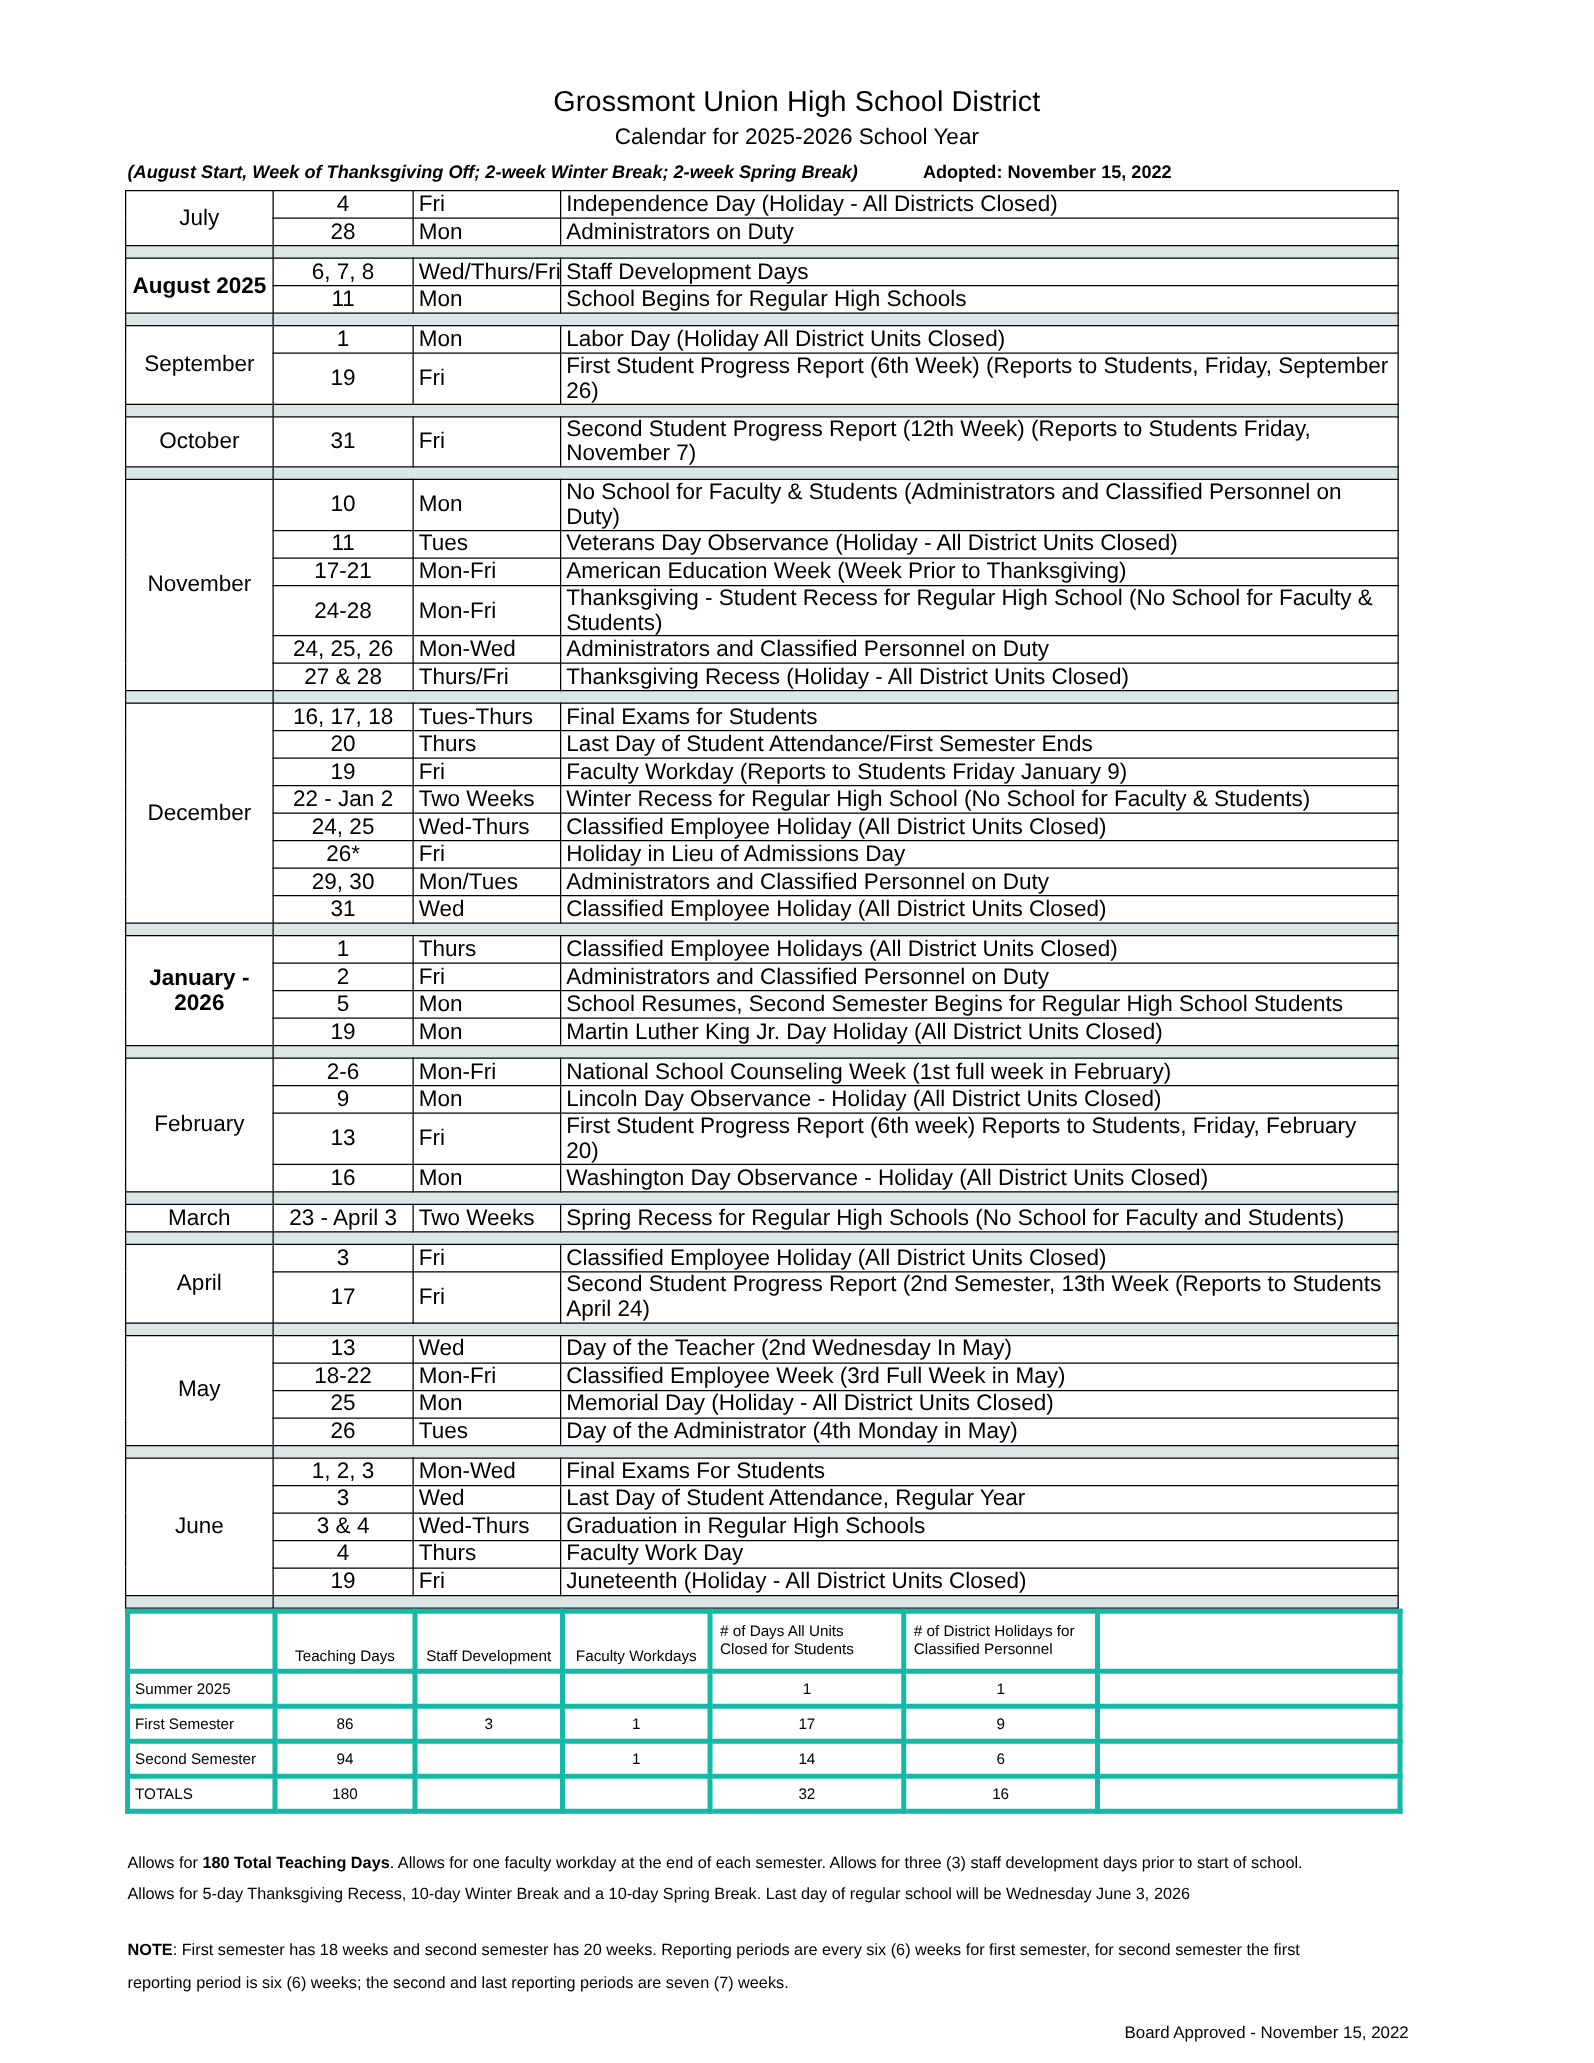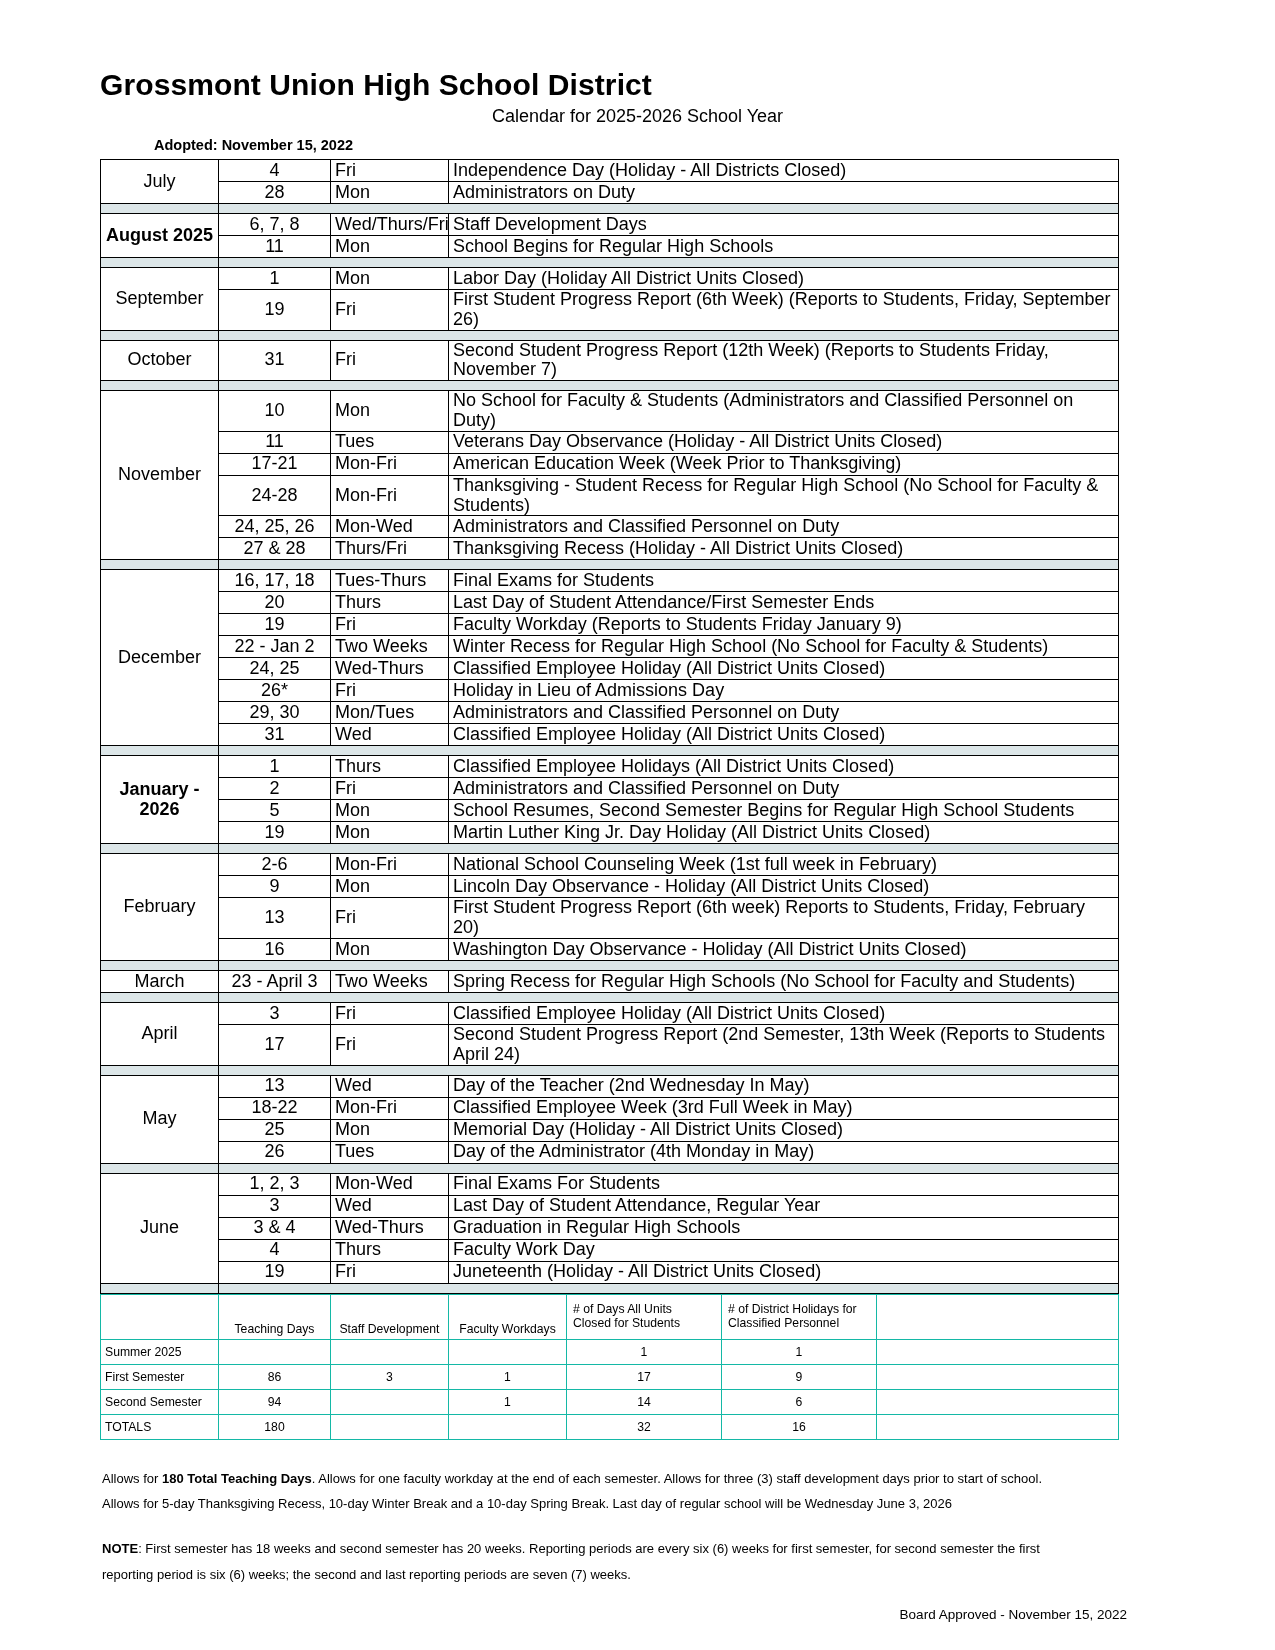--- a/index.html
+++ b/index.html
@@ -16,24 +16,25 @@
   }
   .page {
     width: 1275px;
     height: 1650px;
     box-sizing: border-box;
     padding: 60px 100px 0 100px;
     position: relative;
   }
   
   .doc-title {
-    font-size: 30px;
+    text-align: center;
+    font-size: 23px;
     letter-spacing: 0.1px;
     margin: 8px 0 4px 0;
-    font-weight: 700;
+    font-weight: 400;
   }
   .doc-subtitle {
     text-align: center;
     font-size: 18px;
     margin: 0 0 10px 0;
     font-weight: 400;
   }
   .subhead-row {
     display: flex;
     align-items: baseline;
@@ -98,21 +99,21 @@
 
   
   table.summary {
     border-collapse: collapse;
     width: 1018px;
     table-layout: fixed;
     font-size: 12.2px;
     margin-top: 0;
   }
   table.summary td, table.summary th {
-    border: 1px solid #14b8a6;
+    border: 4px solid #14b8a6;
     height: 22px;
     padding: 1px 4px;
     vertical-align: middle;
     font-weight: normal;
     line-height: 1.15;
   }
   col.s-label { width: 118px; }
   col.s-col   { width: 112px; }
   col.s-col2  { width: 118px; }
   col.s-col3  { width: 155px; }
@@ -147,20 +148,21 @@
 </style>
 </head>
 <body>
 
 <div class="page">
 
   <div class="doc-title">Grossmont Union High School District</div>
   <div class="doc-subtitle">Calendar for 2025-2026 School Year</div>
 
   <div class="subhead-row">
+    <span class="subhead-note">(August Start, Week of Thanksgiving Off; 2-week Winter Break; 2-week Spring Break)</span>
     <span class="subhead-adopted">Adopted: November 15, 2022</span>
   </div>
 
   <table class="cal">
     <colgroup>
       <col class="c-month">
         <col class="c-date">
         <col class="c-day">
         <col class="c-desc">
     </colgroup>

